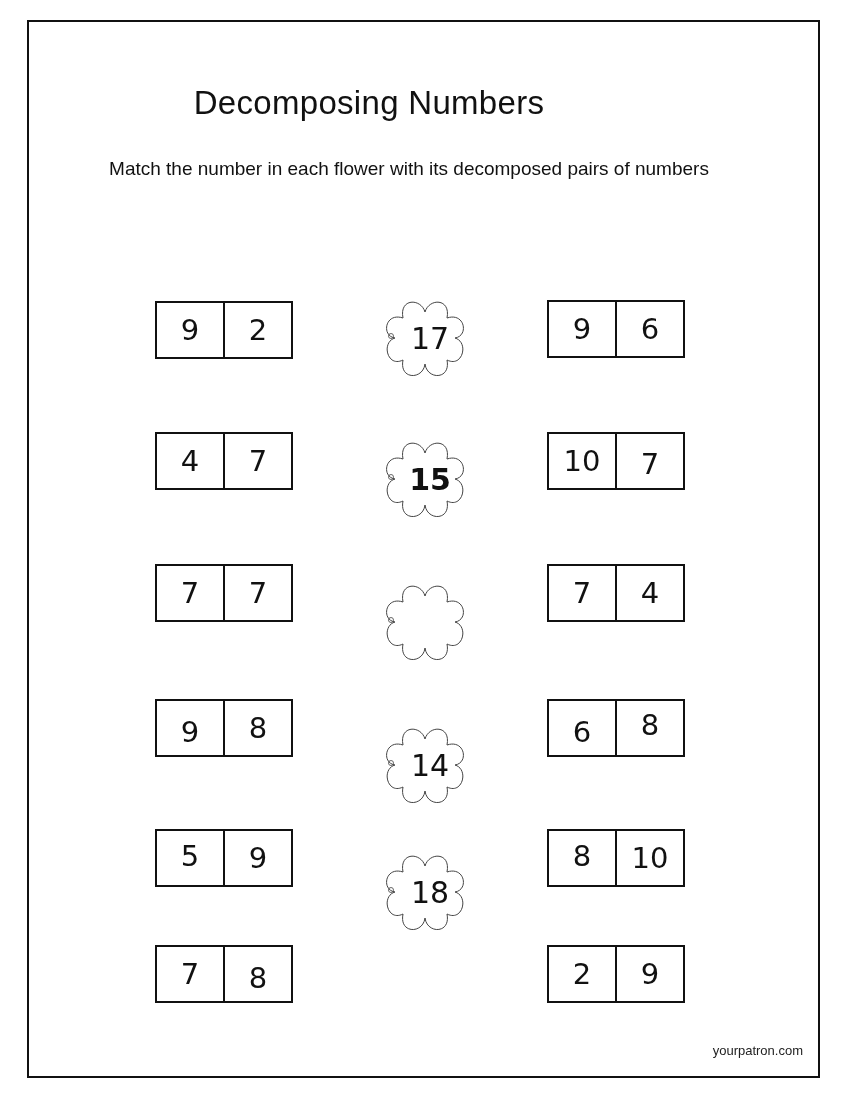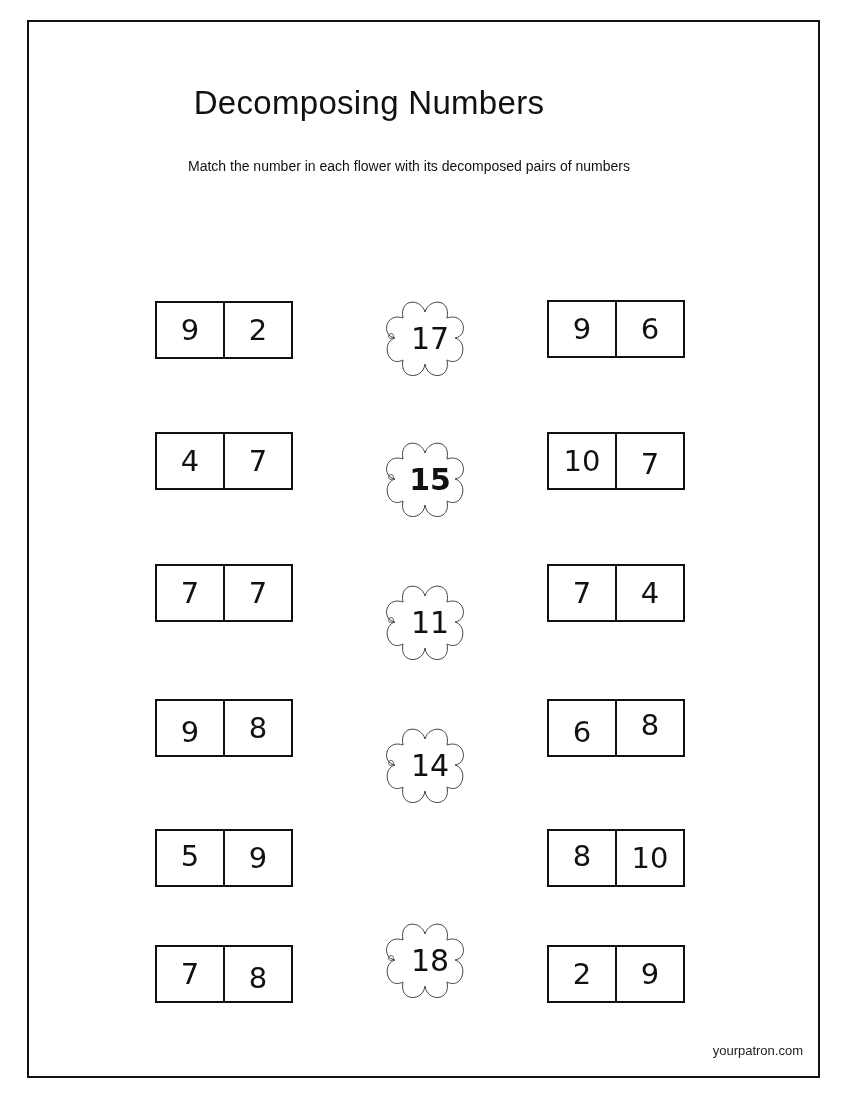--- a/index.html
+++ b/index.html
@@ -1,19 +1,19 @@
 <!DOCTYPE html>
 <html><head>
   <meta charset="utf-8">
   <style>
     html, body { margin: 0; padding: 0; background: #ffffff; }
     body { width: 850px; height: 1100px; position: relative; overflow: hidden; font-family: "DejaVu Sans", sans-serif; color: #111; }
     .page-border { position: absolute; left: 27px; top: 20px; width: 793px; height: 1058px; border: 2px solid #111; box-sizing: border-box; }
     .title { position: absolute; left: 0; width: 738px; top: 84px; text-align: center; font-size: 33px; font-family: "Liberation Sans", sans-serif; color: #111; letter-spacing: 0.3px; }
-    .instructions { position: absolute; left: 0; width: 818px; top: 158px; text-align: center; font-size: 14px; font-family: "Liberation Sans", sans-serif; color: #111; }
+    .instructions { position: absolute; left: 0; width: 818px; top: 158px; text-align: center; font-size: 19px; font-family: "Liberation Sans", sans-serif; color: #111; }
     .pair { position: absolute; width: 138px; height: 58px; border: 2px solid #111; box-sizing: border-box; display: flex; }
     .pair .cell { flex: 1; display: flex; align-items: center; justify-content: center; font-size: 29px; font-family: "DejaVu Sans", sans-serif; color: #111; }
     .pair .cell:first-child { border-right: 2px solid #111; }
     .flower { position: absolute; width: 84px; height: 80px; text-align: center; }
     .flower svg { position: absolute; left: 0; top: 0; }
     .flower .num { position: absolute; left: 10px; right: 0; top: 0; bottom: 0; display: flex; align-items: center; justify-content: center; font-size: 30px; font-family: "DejaVu Sans", sans-serif; color: #111; }
     .footer { position: absolute; right: 47px; top: 1043px; font-size: 13px; font-family: Liberation Sans, sans-serif; color: #222; text-align: center; }
   </style>
 </head>
 <body>
@@ -60,30 +60,29 @@
     <path d="M42 14 C38 0 16 0 20 20 C2 14 -2 38 12 40 C-2 44 4 70 20 62 C16 82 40 82 42 66 C44 82 68 82 64 62 C80 70 86 44 72 40 C86 38 82 14 64 20 C68 0 46 0 42 14 Z" fill="#fff" stroke="#444" stroke-width="1"></path>
     <circle cx="8" cy="38" r="2.5" fill="none" stroke="#444" stroke-width="0.8"></circle>
   </svg>
   <div class="num">15</div>
 </div>
 <div class="flower" style="left:383px; top:582px;">
   <svg width="84" height="80" viewBox="0 0 84 80">
     <path d="M42 14 C38 0 16 0 20 20 C2 14 -2 38 12 40 C-2 44 4 70 20 62 C16 82 40 82 42 66 C44 82 68 82 64 62 C80 70 86 44 72 40 C86 38 82 14 64 20 C68 0 46 0 42 14 Z" fill="#fff" stroke="#444" stroke-width="1"></path>
     <circle cx="8" cy="38" r="2.5" fill="none" stroke="#444" stroke-width="0.8"></circle>
   </svg>
-  <div class="num">11</div>
 </div>
 <div class="flower" style="left:383px; top:725px;">
   <svg width="84" height="80" viewBox="0 0 84 80">
     <path d="M42 14 C38 0 16 0 20 20 C2 14 -2 38 12 40 C-2 44 4 70 20 62 C16 82 40 82 42 66 C44 82 68 82 64 62 C80 70 86 44 72 40 C86 38 82 14 64 20 C68 0 46 0 42 14 Z" fill="#fff" stroke="#444" stroke-width="1"></path>
     <circle cx="8" cy="38" r="2.5" fill="none" stroke="#444" stroke-width="0.8"></circle>
   </svg>
   <div class="num">14</div>
 </div>
-<div class="flower" style="left:383px; top:920px;">
+<div class="flower" style="left:383px; top:852px;">
   <svg width="84" height="80" viewBox="0 0 84 80">
     <path d="M42 14 C38 0 16 0 20 20 C2 14 -2 38 12 40 C-2 44 4 70 20 62 C16 82 40 82 42 66 C44 82 68 82 64 62 C80 70 86 44 72 40 C86 38 82 14 64 20 C68 0 46 0 42 14 Z" fill="#fff" stroke="#444" stroke-width="1"></path>
     <circle cx="8" cy="38" r="2.5" fill="none" stroke="#444" stroke-width="0.8"></circle>
   </svg>
   <div class="num">18</div>
 </div>
 
 <div class="pair" style="left:547px; top:300px;">
   <div class="cell">9</div>
   <div class="cell">6</div>

